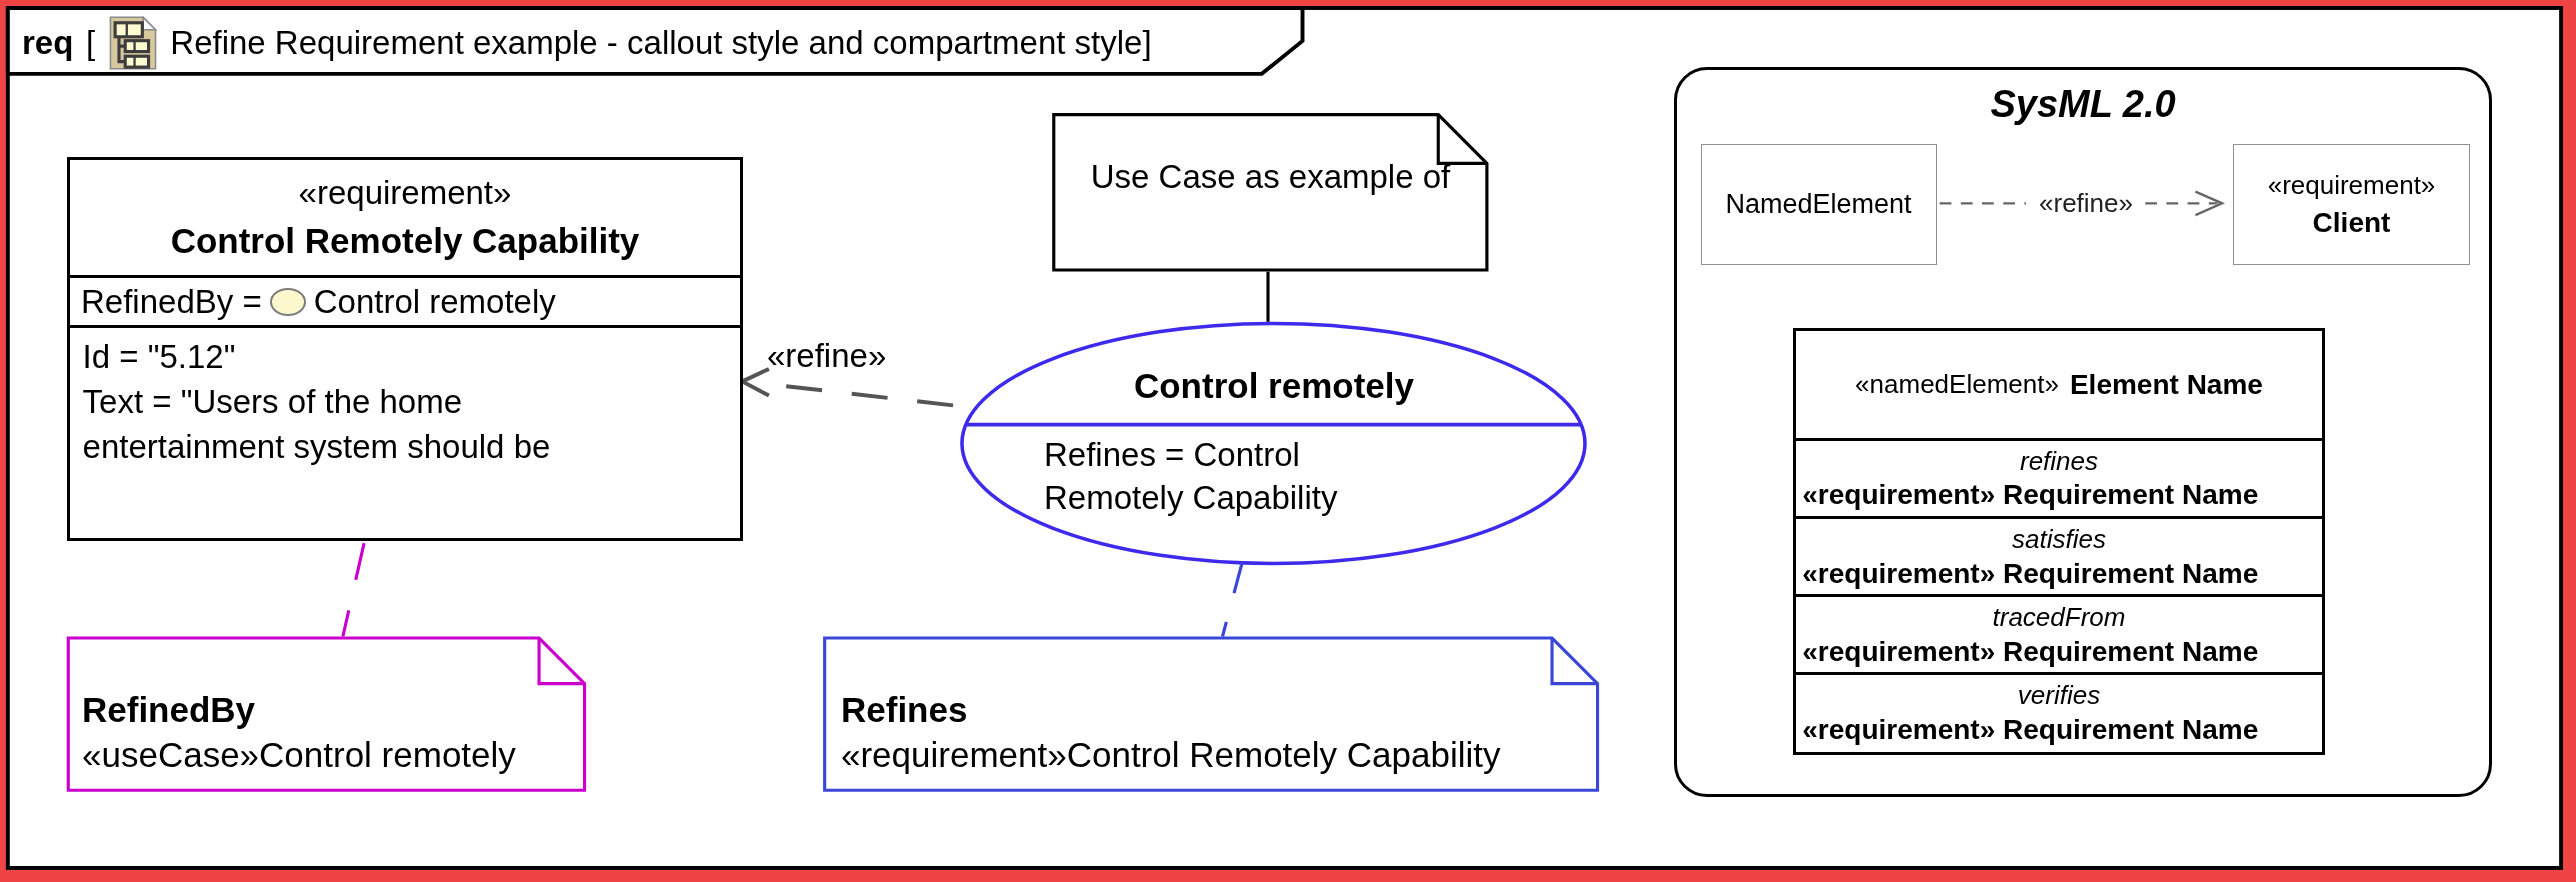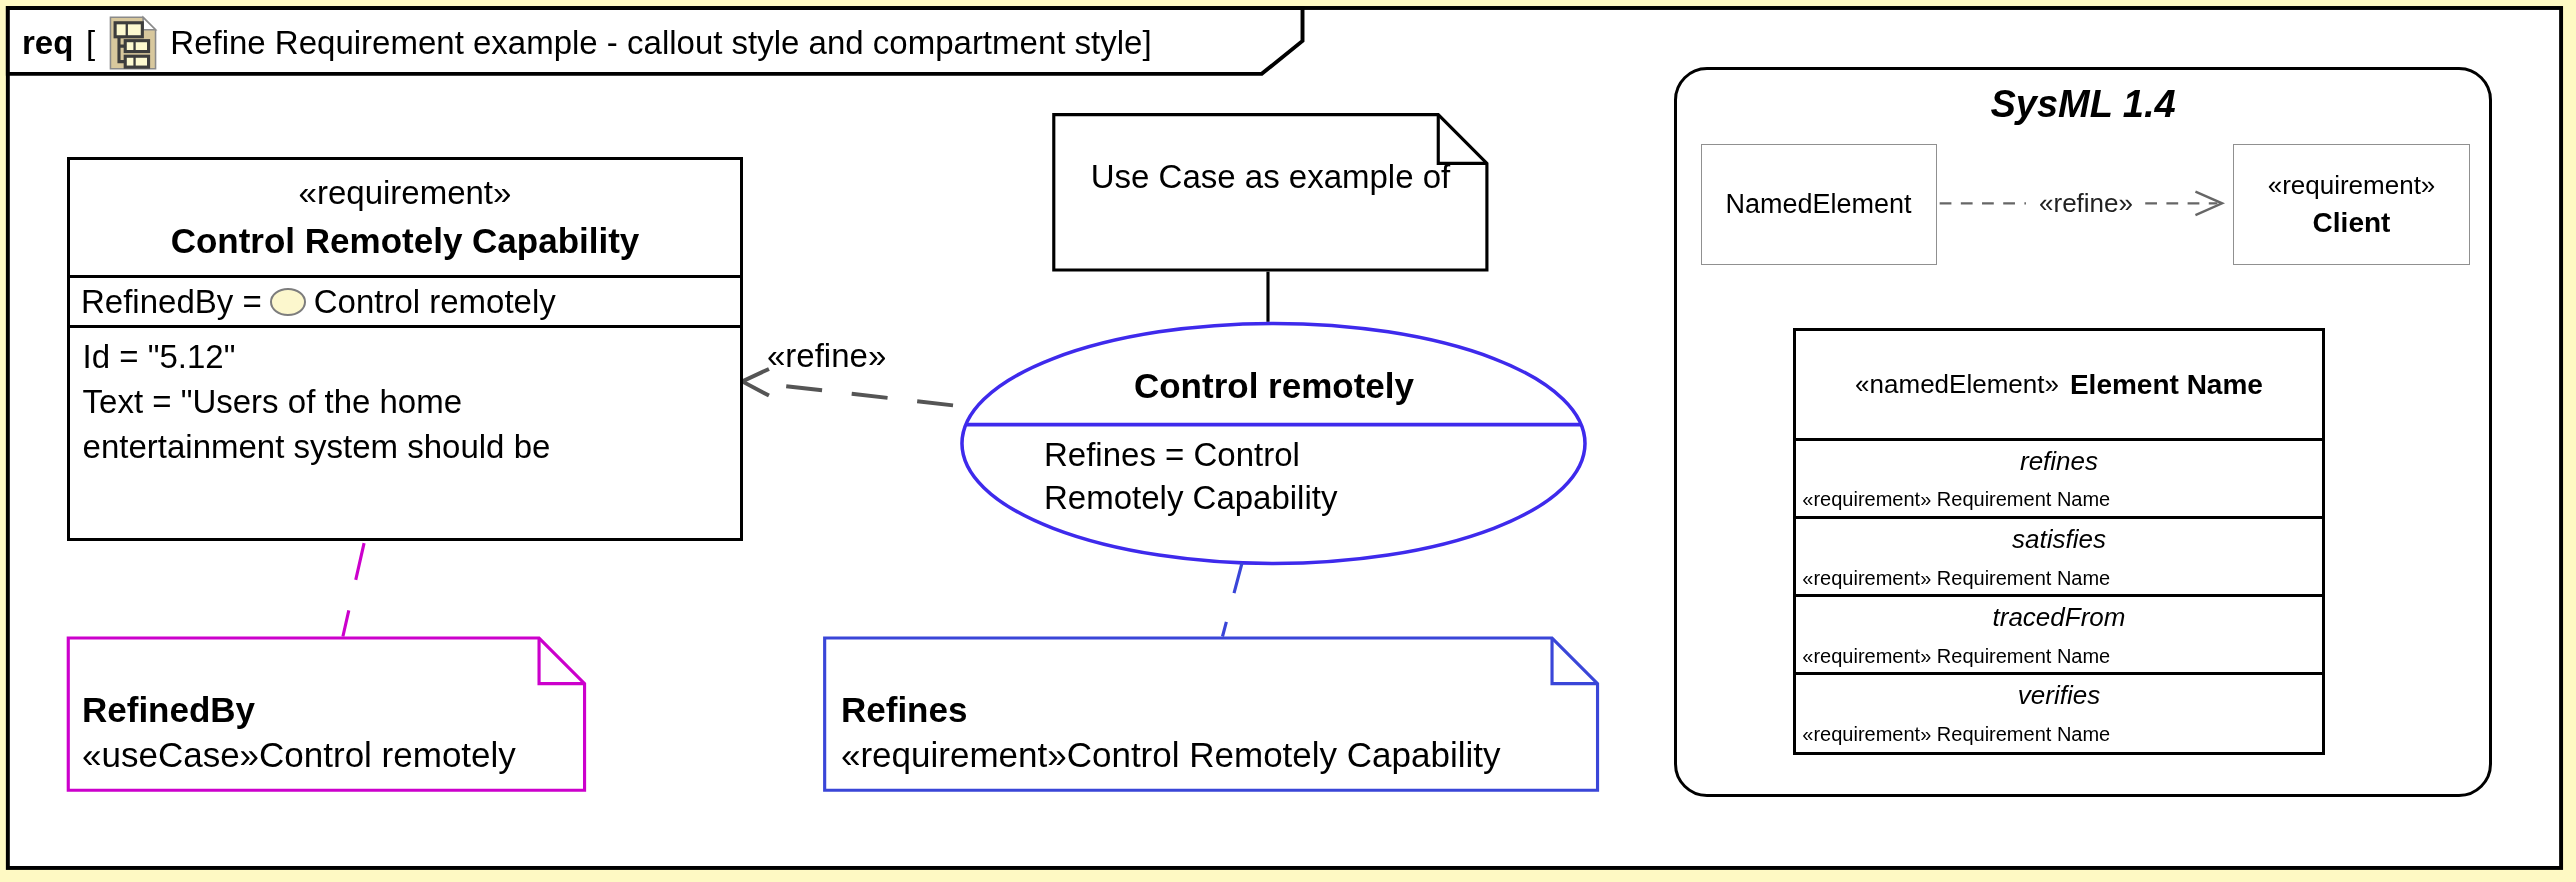--- a/index.html
+++ b/index.html
@@ -1,17 +1,17 @@
 <!DOCTYPE html>
 <html style="font-size:12.6px"><head>
 <meta charset="utf-8">
 <style>
   html,body{margin:0;padding:0;background:#ffffff;}
   #canvas{
-    position:relative;width:2576px;height:883px;background:#fef9c3;
+    position:relative;width:2576px;height:883px;background:#ef4444;
     font-family:"Liberation Sans","DejaVu Sans",sans-serif;color:#000;
     overflow:hidden;
   }
   .abs{position:absolute;}
   #bg-svg{position:absolute;left:0;top:0;z-index:1;}
   .layer{position:absolute;left:0;top:0;width:100%;height:100%;z-index:2;}
 
   
   .tab-content{left:22px;top:15.7px;height:55px;display:flex;align-items:center;gap:12.6px;font-size:33px;}
   .tab-kw{font-weight:bold;}
@@ -47,21 +47,21 @@
   .client-box{left:556px;top:74px;width:237px;height:121px;font-size:26px;gap:6.3px;}
   .client-name{font-weight:bold;font-size:28px;}
   .refine-label-right{left:2029px;top:188px;width:114px;text-align:center;font-size:26px;color:#222;}
 
   
   .cmp-table{position:absolute;left:116px;top:258px;width:532px;height:427px;border:3.1px solid #000;background:#fff;box-sizing:border-box;}
   .cmp-head{height:107px;display:flex;justify-content:center;align-items:center;gap:11px;font-size:26px;}
   .cmp-head-name{font-weight:bold;font-size:28px;}
   .cmp-row{height:75px;display:flex;flex-direction:column;justify-content:space-between;padding:4.7px 0;box-sizing:border-box;}
   .cmp-row-label{text-align:center;font-style:italic;font-size:26px;}
-  .cmp-row-value{text-align:left;padding-left:6.3px;font-size:20px;}
+  .cmp-row-value{text-align:left;padding-left:6.3px;font-size:28px;font-weight:bold;}
 </style>
 </head>
 <body>
 
 <div id="canvas">
 
   <svg id="bg-svg" width="2576" height="883" viewBox="0 0 3283 1125">
 
     <rect x="10" y="10" width="3254" height="1096" fill="#ffffff" stroke="#000000" stroke-width="5"></rect>
 
@@ -159,21 +159,21 @@
       <div class="callout-title">RefinedBy</div>
       <div>«useCase»Control remotely</div>
     </div>
 
     <div class="abs blue-note-text callout-text note-text">
       <div class="callout-title">Refines</div>
       <div>«requirement»Control Remotely Capability</div>
     </div>
 
     <div class="abs panel">
-      <div class="panel-title">SysML 1.4</div>
+      <div class="panel-title">SysML 2.0</div>
 
       <div class="mini-box named-box">
         <div>NamedElement</div>
       </div>
 
       <div class="mini-box client-box">
         <div>«requirement»</div>
         <div class="client-name">Client</div>
       </div>
 

